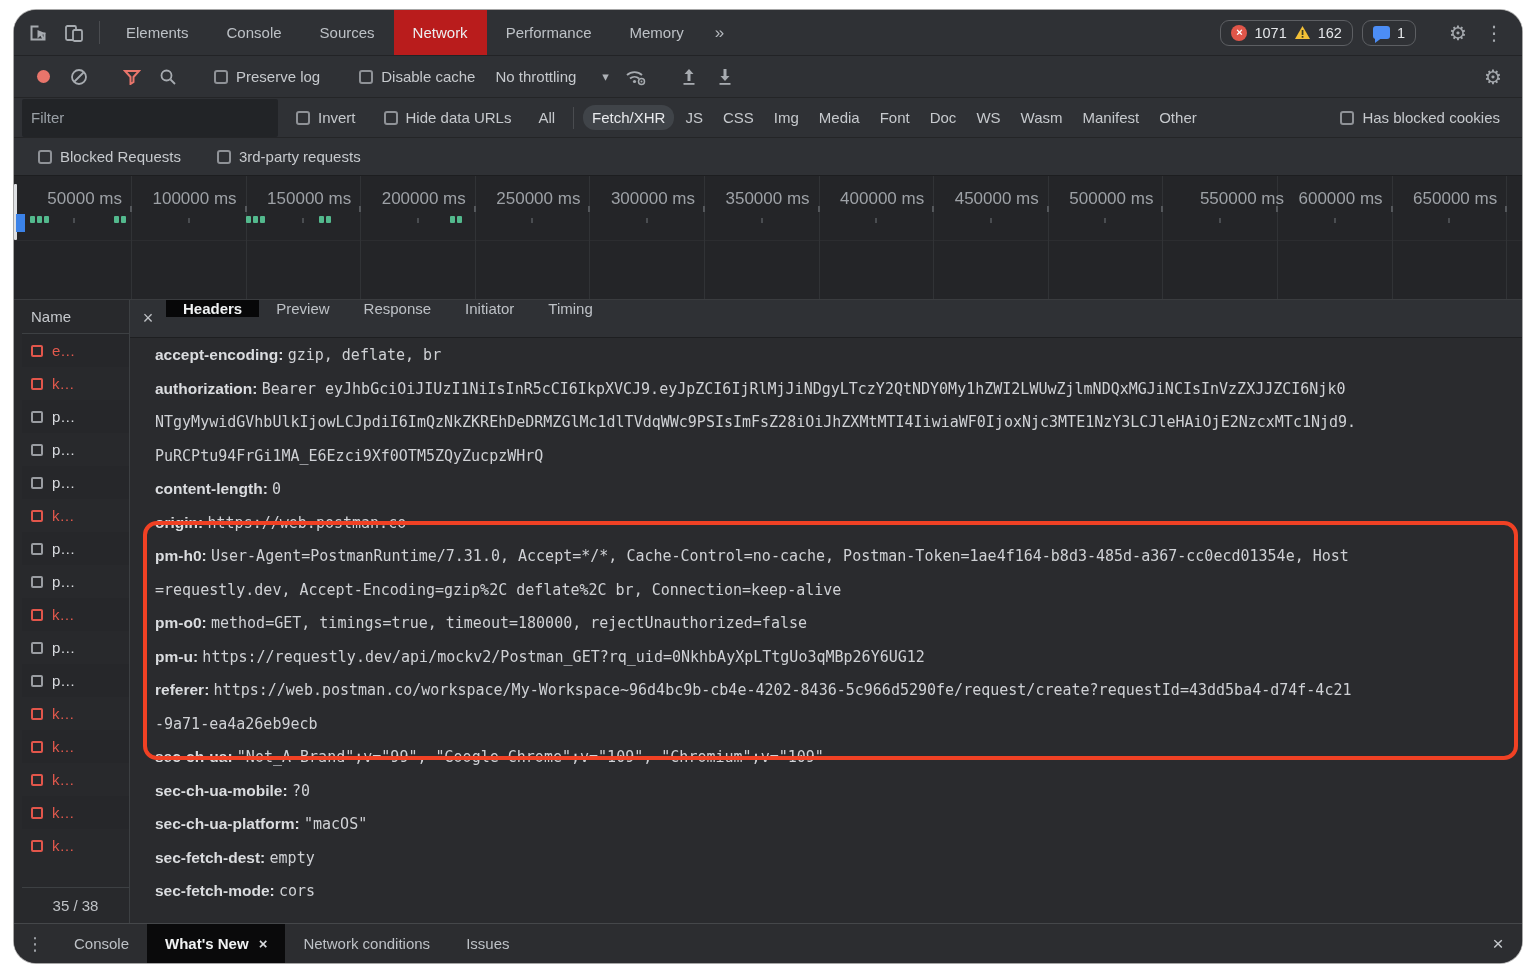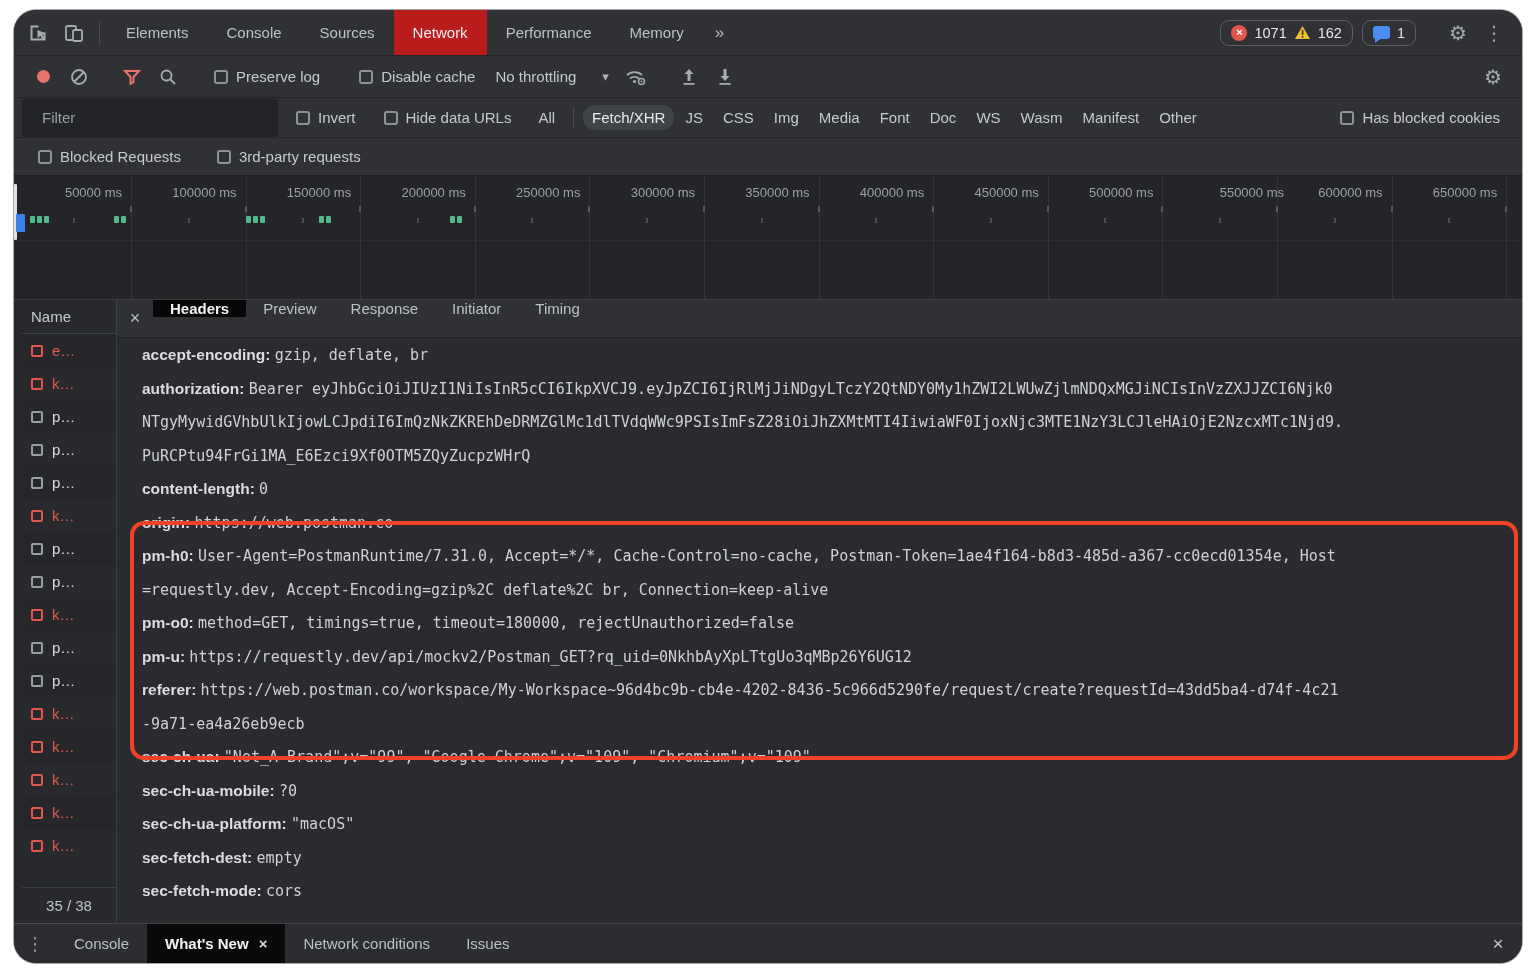--- a/index.html
+++ b/index.html
@@ -29,41 +29,41 @@
   .ico-btn{width:34px;height:30px;display:flex;align-items:center;justify-content:center;cursor:pointer}
   .rec-dot{width:13px;height:13px;border-radius:50%;background:#e8756b}
   .cb{width:14px;height:14px;border:2px solid #8f9297;border-radius:3px;flex-shrink:0;cursor:pointer}
   .cb-group{display:flex;align-items:center;gap:8px;padding:0 10px;color:#c6c9cd;font-size:15px;white-space:nowrap;cursor:pointer}
   .throttle{display:flex;align-items:center;gap:26px;padding:0 8px;color:#c6c9cd;font-size:15px;cursor:pointer}
   .throttle .caret{font-size:13px;color:#aeb2b7}
   .tool-right{margin-left:auto;display:flex;align-items:center}
   
   .filterbar{height:40px;background:#2f3135;border-bottom:1px solid #242527;display:flex;align-items:center;flex-shrink:0;padding:0 8px;gap:8px}
   .filter-input{width:256px;height:38px;background:#222427;border:none;outline:none;border-radius:2px;
-                color:#c6c9cd;font-size:15px;padding:0 20px;font-family:"Liberation Sans",sans-serif}
+                color:#c6c9cd;font-size:15px;padding:0 9px;font-family:"Liberation Sans",sans-serif}
   .filter-input::placeholder{color:#9aa0a6}
   .chips{display:flex;align-items:center;gap:2px}
   .chip{padding:4px 9px;border-radius:12px;color:#c6c9cd;font-size:15px;white-space:nowrap;cursor:pointer}
   .chip.active{background:#404449;color:#e8eaed}
   .fb-right{margin-left:auto;padding-right:14px}
   
   .blockedbar{height:38px;background:#2f3135;border-bottom:1px solid #1d1e20;display:flex;align-items:center;flex-shrink:0;padding-left:14px;gap:16px}
   
   .timeline{height:124px;background:#242528;border-bottom:1px solid #3a3c3f;position:relative;flex-shrink:0;overflow:hidden}
-  .tl-label{position:absolute;top:4px;height:26px;line-height:26px;font-size:13px;color:#9da1a6;text-align:right;padding-right:6px}
+  .tl-label{position:absolute;top:10px;height:26px;line-height:26px;font-size:17px;color:#9da1a6;text-align:right;padding-right:6px}
   .tl-grid{position:absolute;top:0;bottom:0;width:1px;background:#313336}
   .tl-tick{position:absolute;top:30px;width:2px;height:6px;background:#55585c}
   .tl-midtick{position:absolute;top:42px;width:2px;height:5px;background:#4a4d51}
   .tl-hline{position:absolute;left:0;right:0;top:64px;height:1px;background:#2c2d30}
   .tl-handle{position:absolute;left:0;top:8px;width:3px;height:56px;background:#dfe1e4;border-radius:1px}
   .tl-blue{position:absolute;left:2px;top:38px;width:9px;height:18px;background:#3b82e8}
   .tl-green{position:absolute;top:40px;width:5px;height:7px;background:#53b98d;border-radius:1px}
   
   .main{flex:1;display:flex;min-height:0}
-  .sidebar{width:103px;flex-shrink:0;border-right:1px solid #3d4043;display:flex;flex-direction:column;padding-left:8px;background:#28292c}
+  .sidebar{width:116px;flex-shrink:0;border-right:1px solid #3d4043;display:flex;flex-direction:column;padding-left:8px;background:#28292c}
   .sb-header{height:34px;line-height:34px;border-bottom:1px solid #3d4043;color:#c6c9cd;font-size:15px;padding-left:9px;flex-shrink:0}
   .sb-rows{flex:1;overflow:hidden}
   .sb-row{height:33px;display:flex;align-items:center;gap:9px;padding-left:9px;font-size:15px;cursor:pointer}
   .sb-row:nth-child(odd){background:#26272a}
   .sb-square{width:12px;height:12px;border:2px solid #9a9da2;border-radius:2px;flex-shrink:0}
   .sb-label{color:#dadce0}
   .sb-row.error .sb-square{border-color:#e2564b}
   .sb-row.error .sb-label{color:#e2594d}
   .sb-footer{height:36px;border-top:1px solid #3d4043;color:#c0c3c7;font-size:15px;display:flex;align-items:center;justify-content:center;flex-shrink:0}
   

